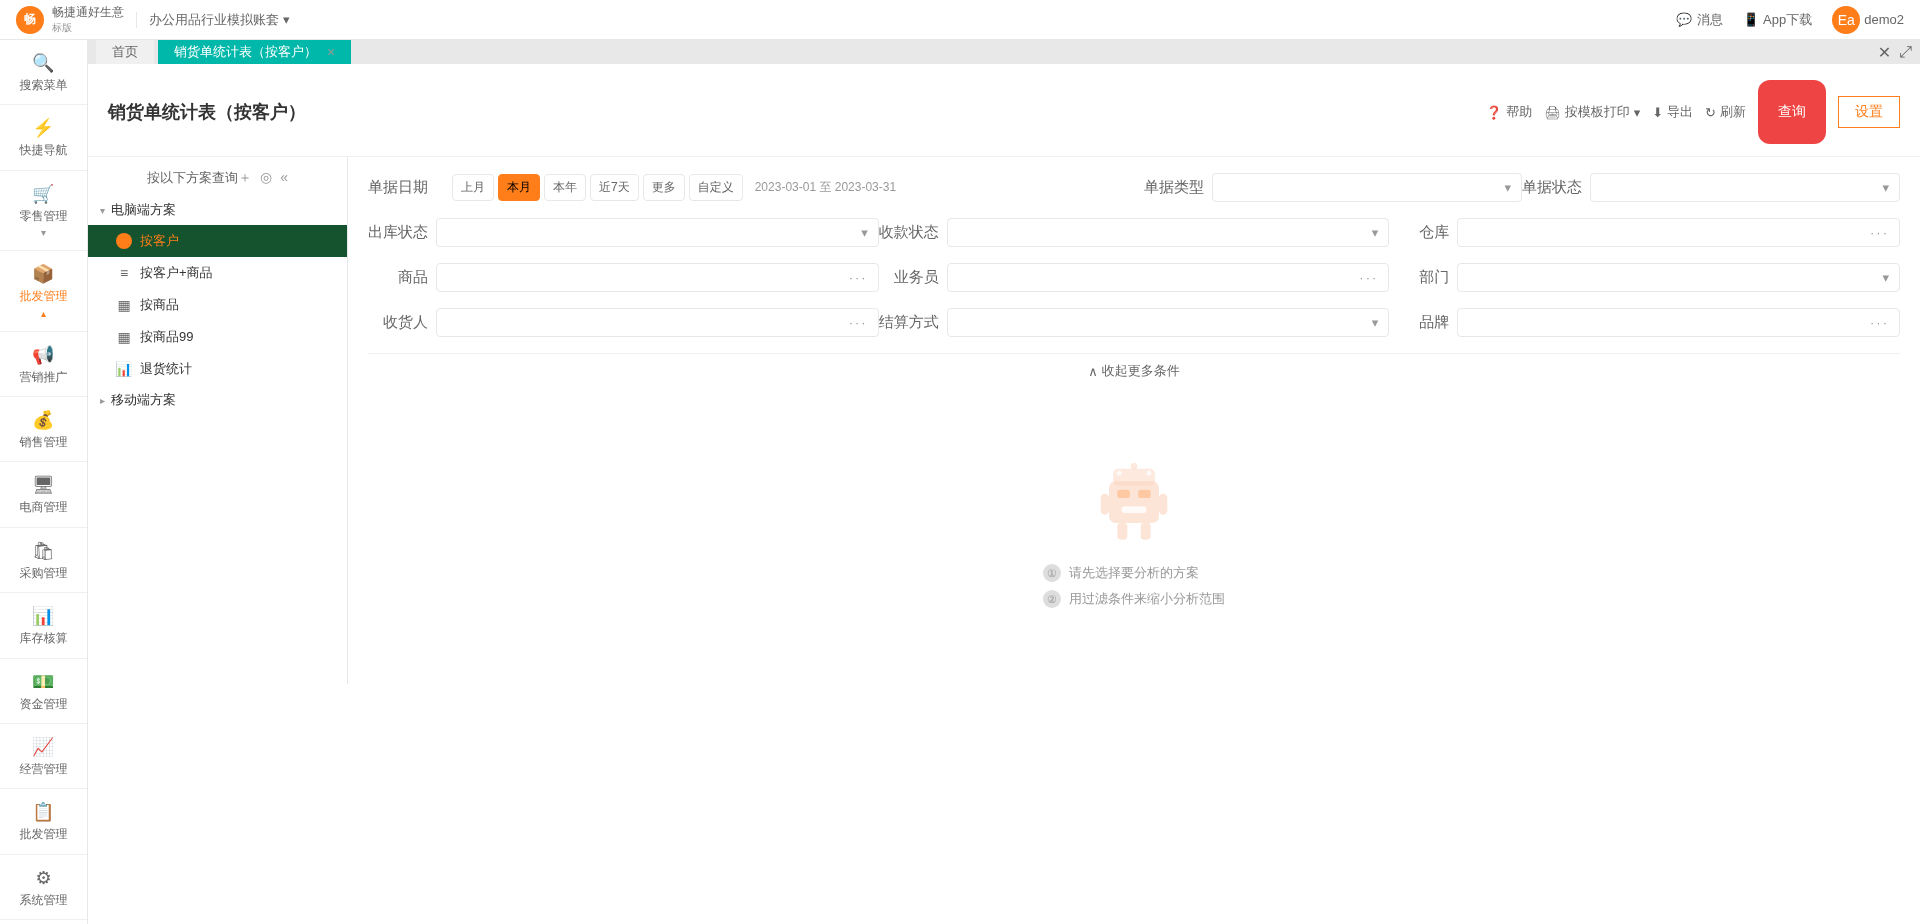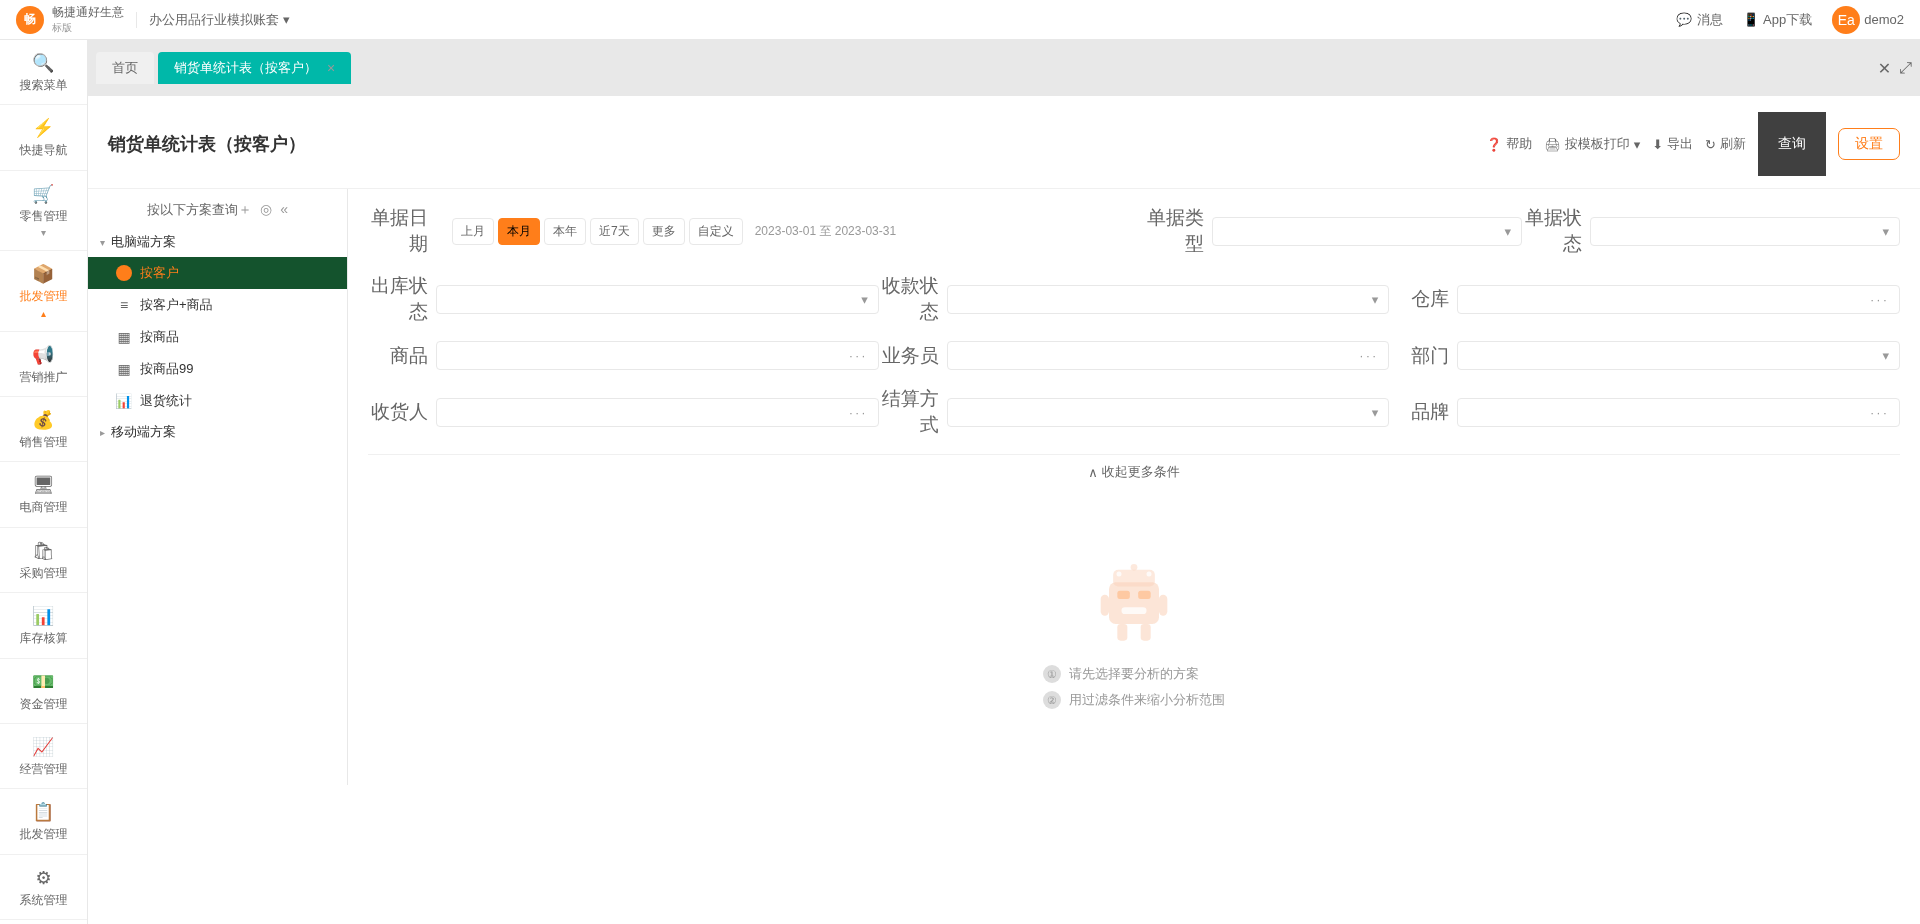--- a/index.html
+++ b/index.html
@@ -32,41 +32,41 @@
     .sidebar { width: 88px; background: #fff; border-right: 1px solid #e8e8e8; display: flex; flex-direction: column; overflow-y: auto; flex-shrink: 0; }
     .sidebar-item { display: flex; flex-direction: column; align-items: center; padding: 12px 4px; cursor: pointer; font-size: 12px; color: #666; gap: 4px; border-bottom: 1px solid #f0f0f0; }
     .sidebar-item.active { color: #ff7e1a; }
     .sidebar-icon { font-size: 18px; }
     .sidebar-label { text-align: center; line-height: 1.2; }
 
     
     .content-area { flex: 1; display: flex; flex-direction: column; overflow: hidden; }
 
     
-    .tab-bar { height: 56px; background: #e8e8e8; display: flex; align-items: center; padding: 0 8px; gap: 4px; flex-shrink: 0; }
+    .tab-bar { height: 24px; background: #e8e8e8; display: flex; align-items: center; padding: 0 8px; gap: 4px; flex-shrink: 0; }
     .tab { display: flex; align-items: center; gap: 6px; padding: 0 16px; height: 32px; background: #fff; border-radius: 4px 4px 0 0; cursor: pointer; font-size: 13px; color: #333; }
     .tab.home { background: #f0f0f0; color: #666; }
     .tab.active { background: #00b8a9; color: #fff; }
     .tab-close { cursor: pointer; color: #999; font-size: 14px; margin-left: 4px; }
     .tab-actions { margin-left: auto; display: flex; gap: 8px; }
     .tab-action-btn { cursor: pointer; color: #666; font-size: 16px; }
 
     
     .page-content { flex: 1; background: #f5f5f5; overflow-y: auto; }
 
     
     .inner-page { background: #fff; margin: 0; min-height: 100%; }
 
     
     .page-header { display: flex; align-items: center; justify-content: space-between; padding: 16px 20px 12px; border-bottom: 1px solid #f0f0f0; }
     .page-title { font-size: 18px; font-weight: bold; color: #333; }
     .page-actions { display: flex; align-items: center; gap: 12px; }
     .action-btn { display: flex; align-items: center; gap: 4px; cursor: pointer; color: #666; font-size: 13px; }
-    .query-btn { background: #404040; color: #fff; border: none; padding: 23px 20px; border-radius: 0; cursor: pointer; font-size: 14px; }
-    .settings-btn { background: #fff; color: #ff7e1a; border: 1px solid #ff7e1a; padding: 6px 16px; border-radius: 7px; cursor: pointer; font-size: 14px; }
+    .query-btn { background: #ef4444; color: #fff; border: none; padding: 23px 20px; border-radius: 12px; cursor: pointer; font-size: 14px; }
+    .settings-btn { background: #fff; color: #ff7e1a; border: 1px solid #ff7e1a; padding: 6px 16px; border-radius: 0; cursor: pointer; font-size: 14px; }
 
     
     .main-body { display: flex; flex: 1; }
 
     
     .scheme-panel { width: 260px; border-right: 1px solid #e8e8e8; padding: 12px 0; flex-shrink: 0; }
     .scheme-header { display: flex; align-items: center; justify-content: center; padding: 0 12px 8px; }
     .scheme-title { font-size: 13px; color: #666; }
     .scheme-tools { display: flex; gap: 8px; }
     .scheme-tool-icon { cursor: pointer; color: #999; font-size: 14px; }
@@ -92,21 +92,21 @@
     .date-range { font-size: 12px; color: #999; margin-left: 8px; }
 
     
     .dropdown-control { display: flex; align-items: center; width: 100%; border: 1px solid #e8e8e8; border-radius: 4px; padding: 6px 10px; background: #fff; cursor: pointer; font-size: 13px; color: #999; }
     .dropdown-control .arrow { margin-left: auto; color: #999; }
     .dropdown-ellipsis { display: flex; align-items: center; width: 100%; border: 1px solid #e8e8e8; border-radius: 4px; padding: 6px 10px; background: #fff; cursor: pointer; font-size: 13px; color: #999; }
     .dropdown-ellipsis .dots { margin-left: auto; color: #999; letter-spacing: 2px; }
 
     .filter-col { flex: 1; display: flex; align-items: center; }
     .filter-col:last-child { margin-right: 0; }
-    .filter-col-label { color: #666; font-size: 19px; margin-right: 8px; flex-shrink: 0; width: 60px; text-align: right; }
+    .filter-col-label { color: #666; font-size: 15px; margin-right: 8px; flex-shrink: 0; width: 60px; text-align: right; }
 
     
     .collapse-row { display: flex; align-items: center; justify-content: center; padding: 8px 0; border-top: 1px solid #f0f0f0; cursor: pointer; color: #666; font-size: 13px; gap: 4px; }
 
     
     .empty-state { display: flex; flex-direction: column; align-items: center; justify-content: center; padding: 60px 20px; gap: 16px; }
     .empty-hints { display: flex; flex-direction: column; gap: 8px; }
     .empty-hint { display: flex; align-items: center; gap: 8px; font-size: 13px; color: #999; }
     .hint-num { width: 18px; height: 18px; border-radius: 50%; background: #ddd; color: #999; display: flex; align-items: center; justify-content: center; font-size: 11px; flex-shrink: 0; }
 

